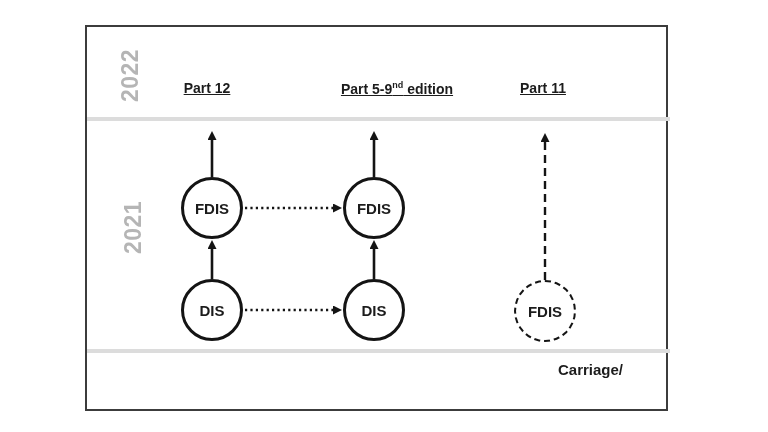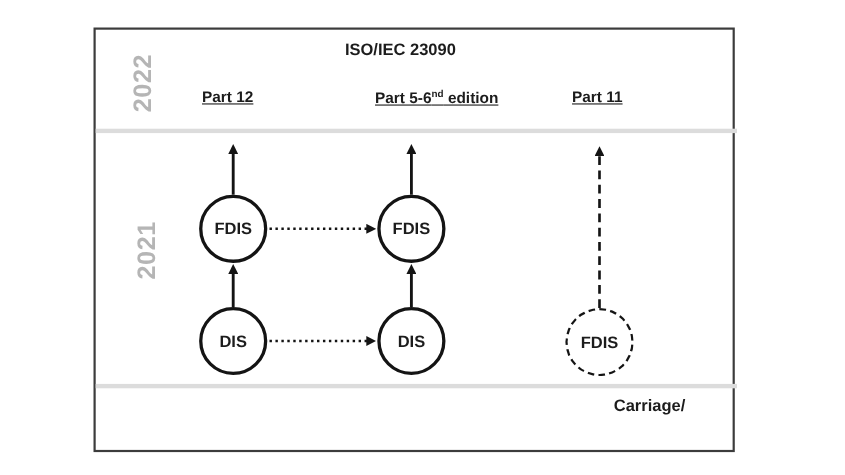--- a/index.html
+++ b/index.html
@@ -71,24 +71,23 @@
 <div id="canvas">
 
   <div class="outer-box"></div>
 
   <div class="divider divider-top"></div>
   <div class="divider divider-bottom"></div>
 
   <div class="year-label year-2022">2022</div>
   <div class="year-label year-2021">2021</div>
 
-  <div class="diagram-title">ISO/IEC 23090</div>
 
   <div class="part-label part-12">Part 12</div>
-  <div class="part-label part-5"><span>Part 5-6</span><sup>nd</sup><span> edition</span></div>
+  <div class="part-label part-5"><span>Part 5-9</span><sup>nd</sup><span> edition</span></div>
   <div class="part-label part-10">Part 11</div>
 
   <svg class="arrows" viewBox="0 0 768 432" xmlns="http://www.w3.org/2000/svg">
     <defs>
       <marker id="ah" markerWidth="9" markerHeight="9" refX="1" refY="4.5" orient="auto" markerUnits="userSpaceOnUse">
         <path d="M0,0 L9,4.5 L0,9 z" fill="#141414"></path>
       </marker>
     </defs>
     <line class="arrow-line" x1="212" y1="177" x2="212" y2="139" stroke-width="2.6" marker-end="url(#ah)"></line>
     <line class="arrow-line" x1="374" y1="177" x2="374" y2="139" stroke-width="2.6" marker-end="url(#ah)"></line>

